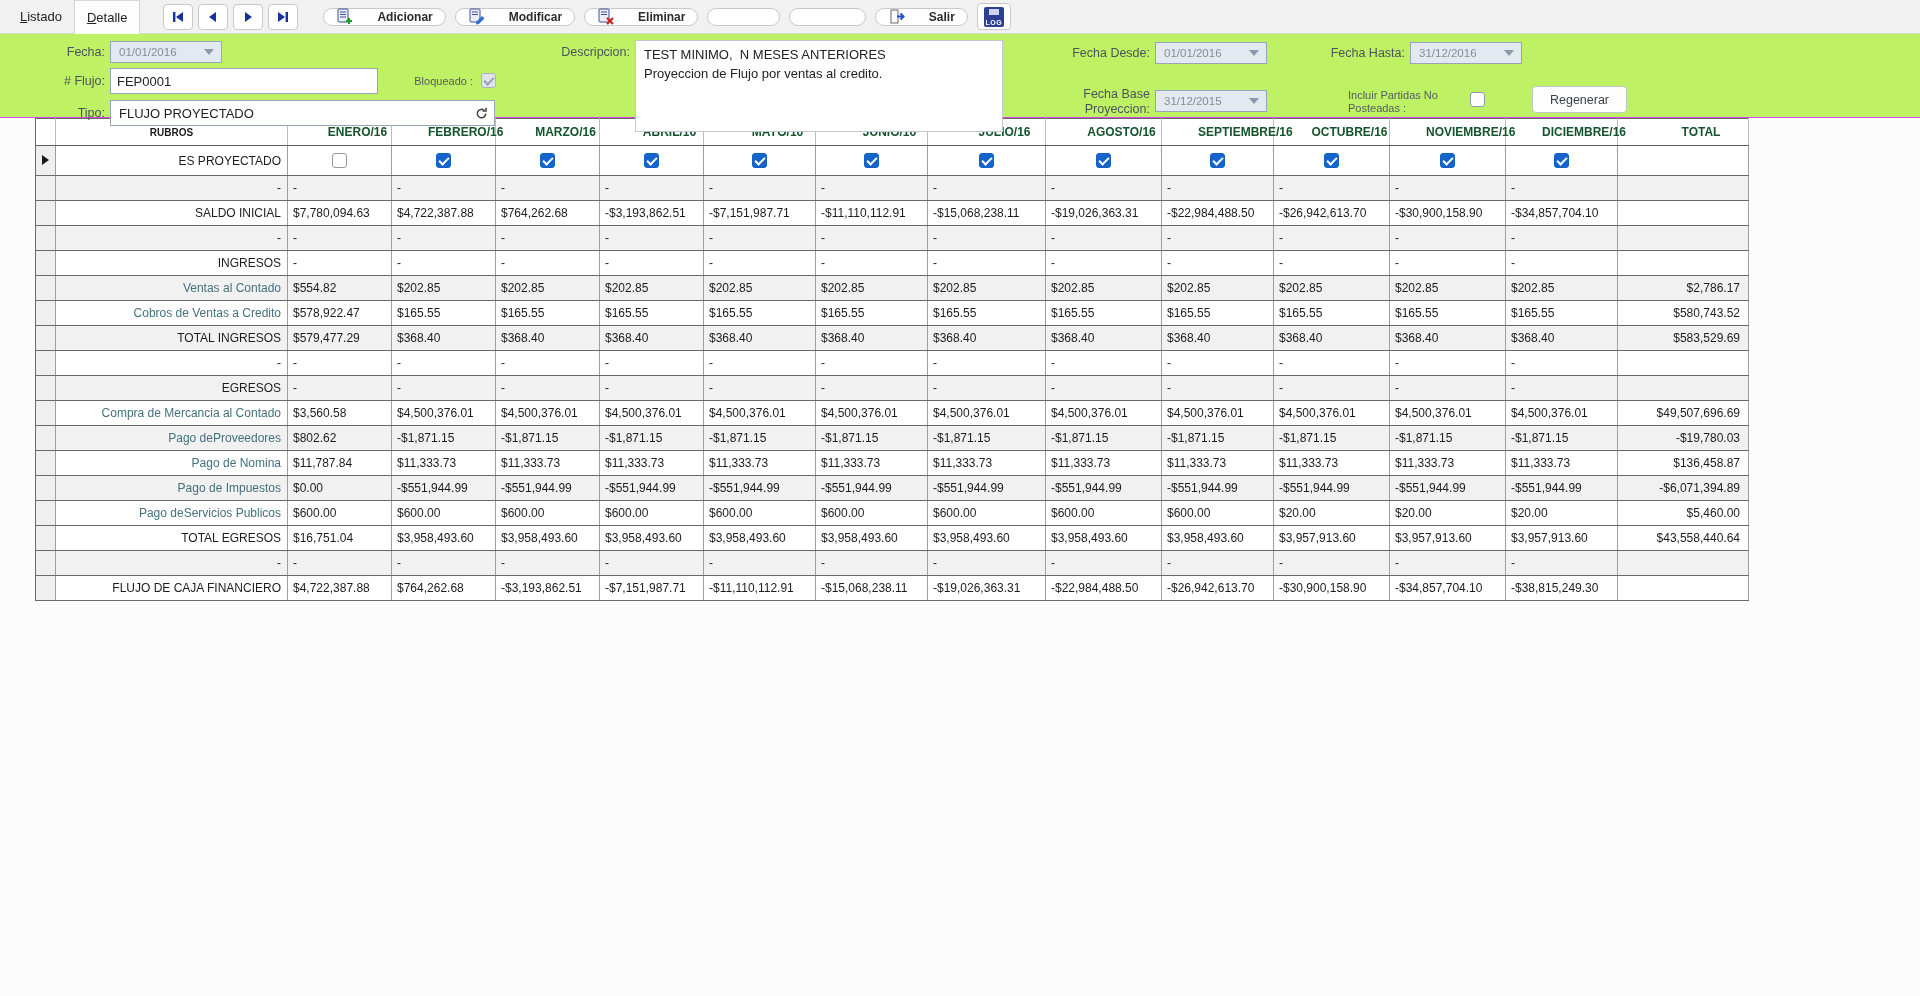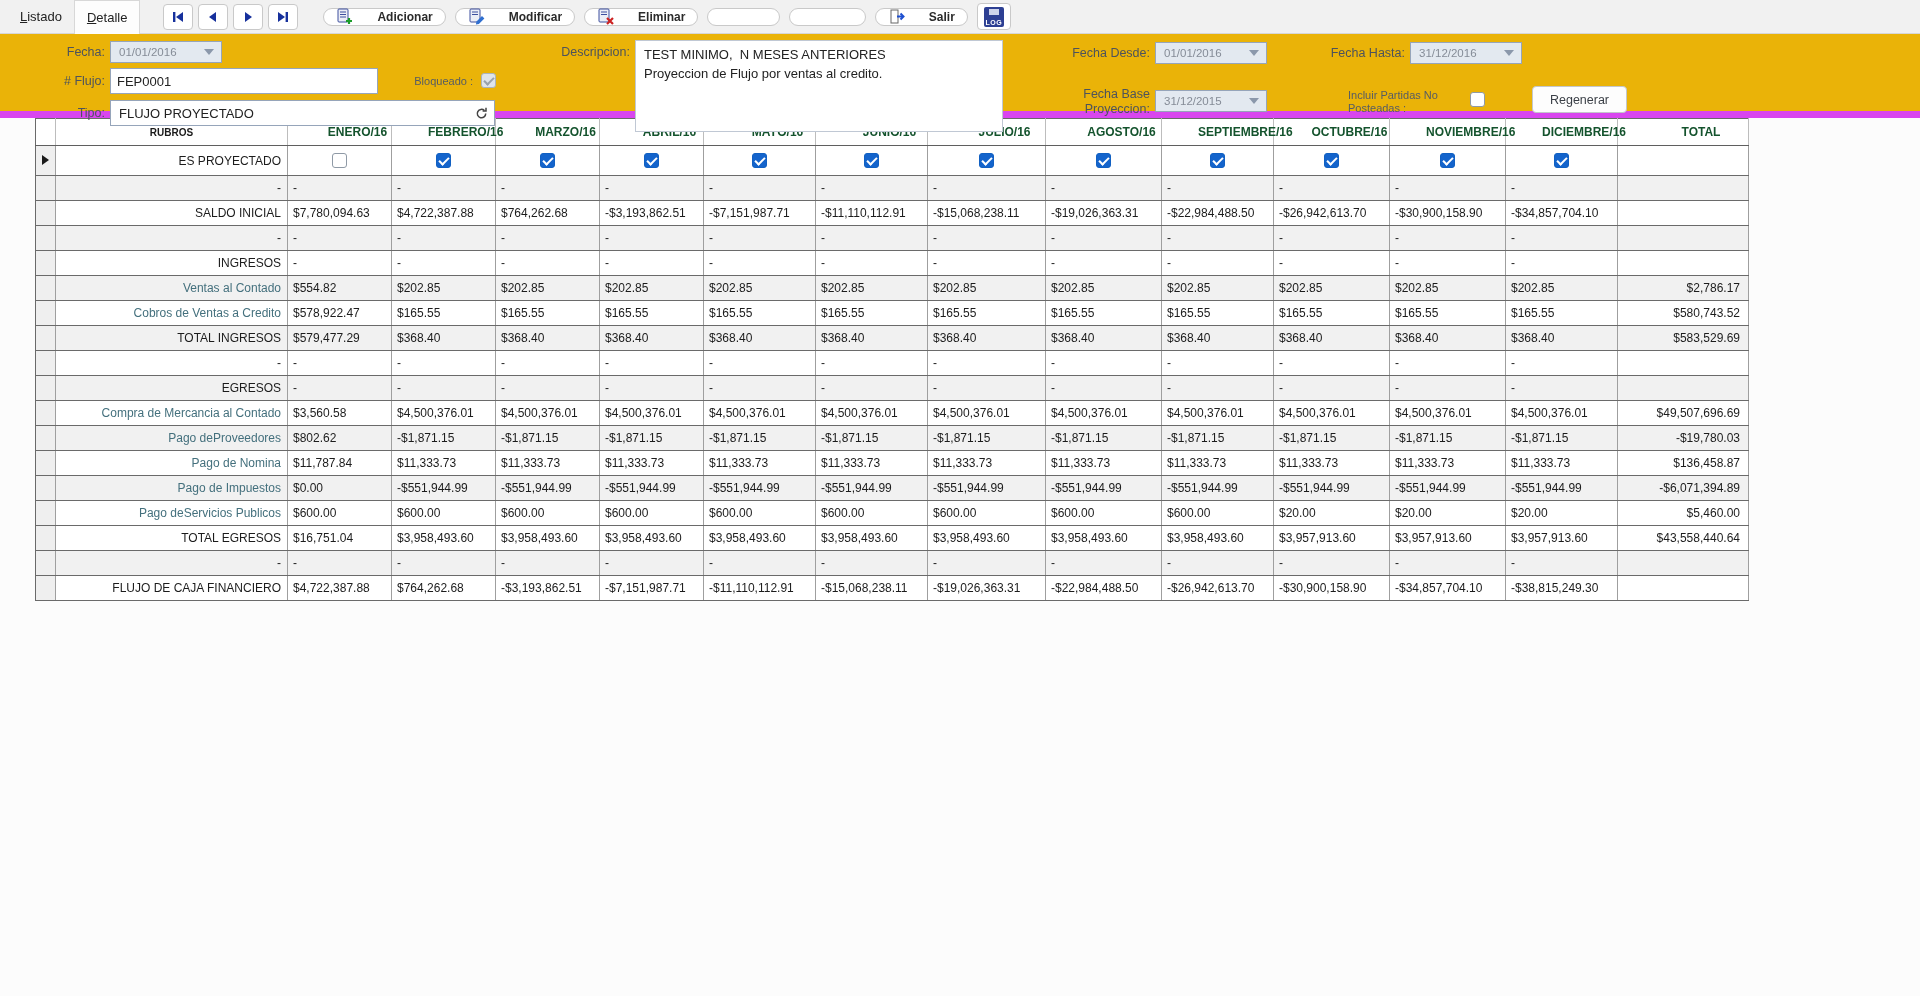--- a/index.html
+++ b/index.html
@@ -24,21 +24,21 @@
   .logbtn { width:34px; height:27px; background:#fff; border:1px solid #c9c9c9;
             border-radius:4px; display:flex; align-items:center; justify-content:center; }
   .log-badge { width:20px; height:20px; background:#2d3f93; border-radius:2px;
                position:relative; display:block; }
   .log-badge .slot { position:absolute; top:2px; left:5px; width:10px; height:6px;
                      background:#cdd3ea; display:block; }
   .log-badge .log-text { position:absolute; bottom:1px; left:0; right:0; text-align:center;
                          font-size:7px; font-weight:bold; color:#fff; letter-spacing:.5px; }
 
   
-  .panel { position:relative; height:84px; background:#eab308; border-bottom:7px solid #d946ef; }
+  .panel { position:relative; height:84px; background:#bef264; border-bottom:1px solid #d946ef; }
   .flabel { position:absolute; font-size:12.5px; color:#4d535c; text-align:right; }
   .fsmall { font-size:11px; line-height:13px; color:#565c64; }
   .tbox { position:absolute; background:#fff; border:1px solid #96a5ba; font-size:13px;
           color:#222; padding:0 6px; font-family:"Liberation Sans",sans-serif; }
   .ddl { position:absolute; background:#e3e9f0; border:1px solid #96a5ba; display:flex;
          align-items:center; }
   .ddl .ddl-text { flex:1; font-size:11.5px; color:#858c97; padding-left:8px; }
   .ddl .caret { width:0; height:0; border-left:5px solid transparent;
                 border-right:5px solid transparent; border-top:6px solid #8b98ab;
                 margin-right:7px; }

